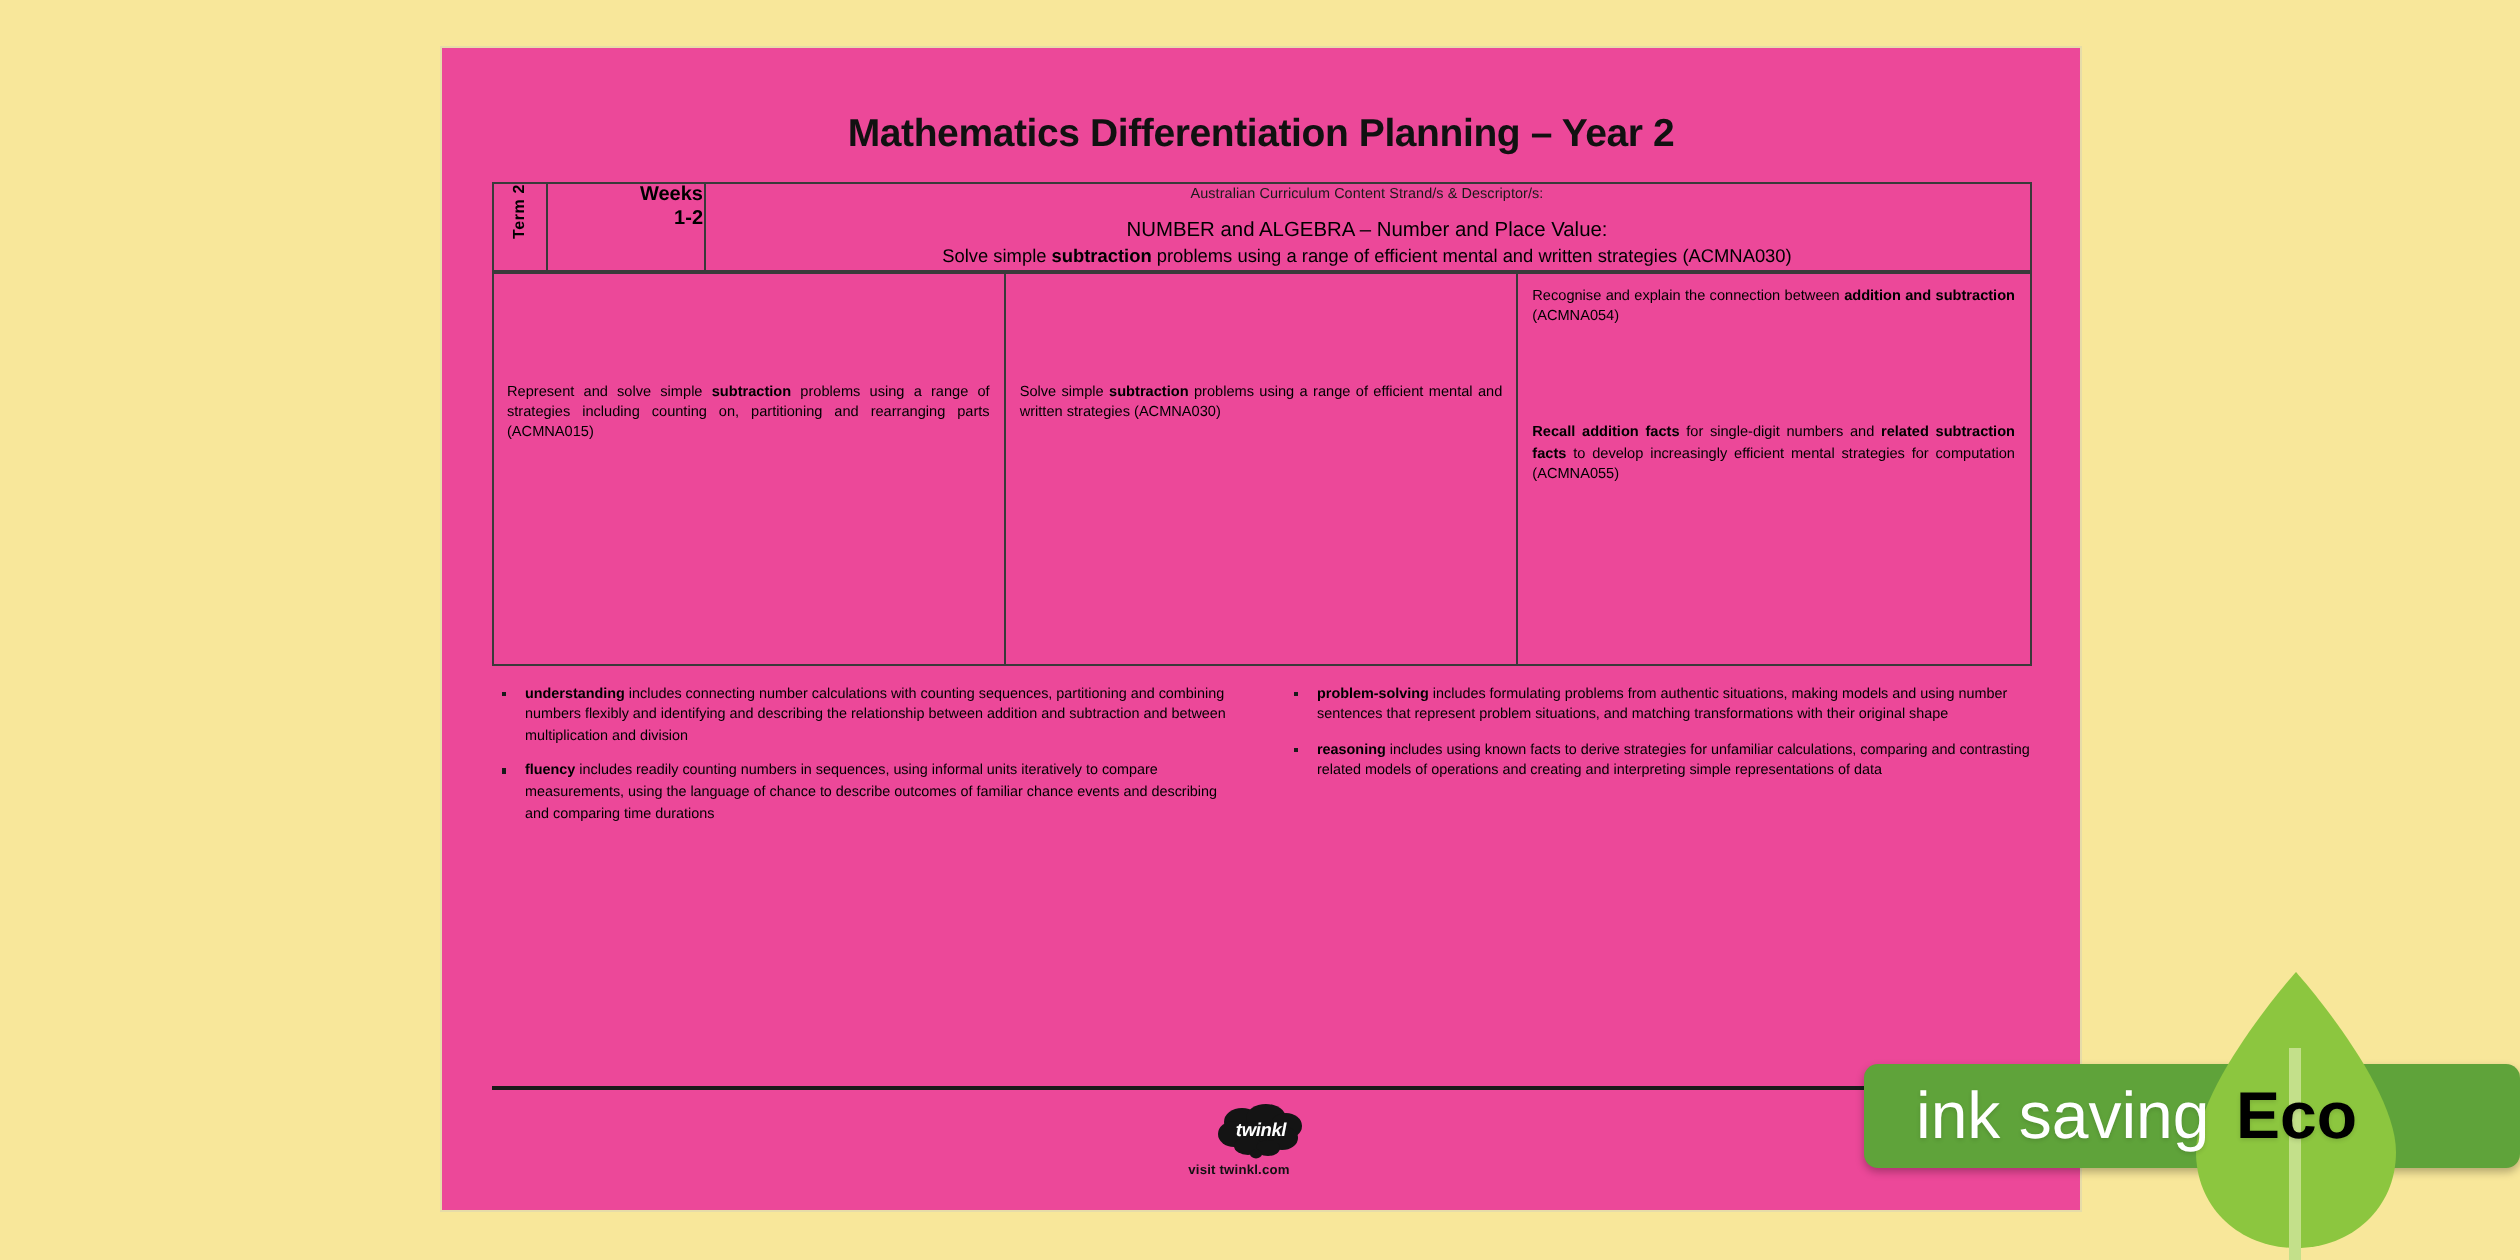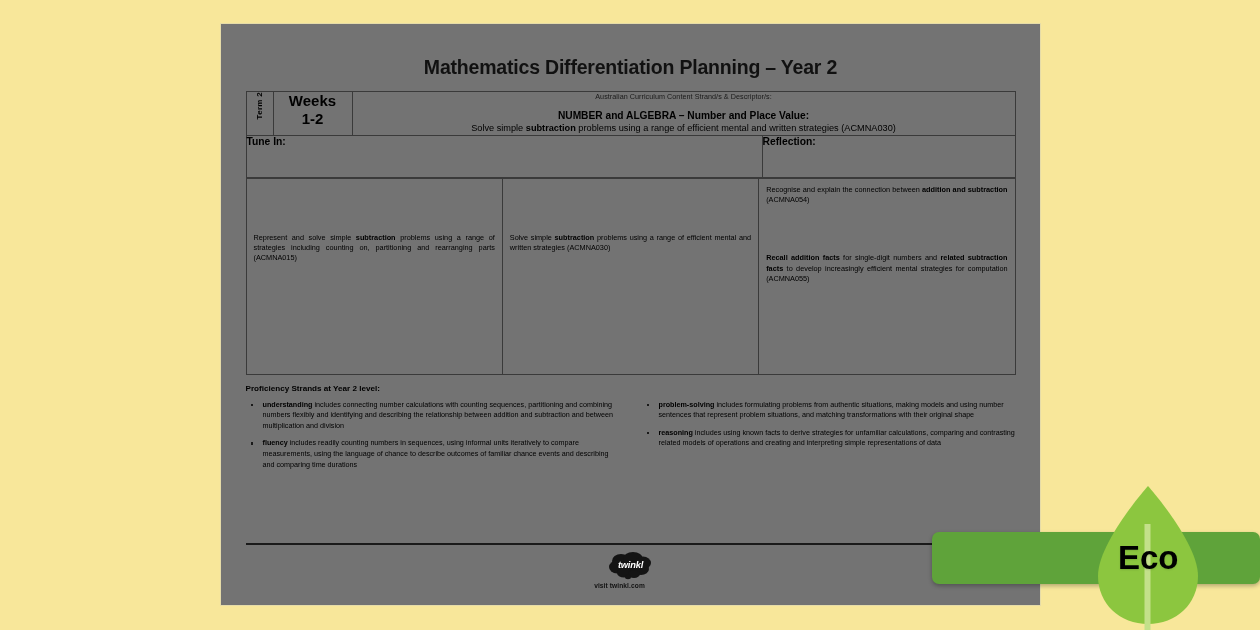--- a/index.html
+++ b/index.html
@@ -15,21 +15,21 @@
     position: relative;
   }
 
   
   #page-sheet {
     position: absolute;
     left: 221px;
     top: 24px;
     width: 819px;
     height: 581px;
-    background: #737373;
+    background: #ec4899;
     box-shadow: 0 0 0 1px #e6dca8;
   }
 
   
   .doc-title {
     text-align: center;
     font-size: 19.5px;
     font-weight: bold;
     color: #111;
     letter-spacing: -0.2px;
@@ -62,40 +62,40 @@
     writing-mode: vertical-rl;
     transform: rotate(180deg);
     font-size: 8px;
     font-weight: bold;
     letter-spacing: 0.3px;
     display: inline-block;
     line-height: 1;
   }
   .cell-weeks {
     width: 78px;
-    text-align: center;
+    text-align: right;
     vertical-align: middle;
-    font-size: 15px;
+    font-size: 10px;
     font-weight: bold;
     line-height: 1.18;
     padding: 6px 0;
   }
   .cell-descriptor {
     text-align: center;
     padding: 6px 10px 8px;
   }
   .desc-label {
     font-size: 7.2px;
     color: #1a1a1a;
     margin-bottom: 9px;
     letter-spacing: 0.05px;
   }
   .desc-strand {
     font-size: 10.2px;
-    font-weight: bold;
+    font-weight: normal;
     margin-bottom: 2px;
   }
   .desc-text {
     font-size: 9.2px;
     line-height: 1.25;
   }
   .desc-text b { font-weight: bold; }
 
   
   #tune-table { width: 770px; margin-top: -1px; }
@@ -271,32 +271,20 @@
         <div class="desc-label">Australian Curriculum Content Strand/s &amp; Descriptor/s:</div>
         <div class="desc-strand">NUMBER and ALGEBRA – Number and Place Value:</div>
         <div class="desc-text">
           <span>Solve simple </span><b>subtraction</b><span> problems using a range of efficient mental and written strategies (ACMNA030)</span>
         </div>
       </td>
     </tr>
   </tbody>
     </table>
 
-  <table class="grid" id="tune-table">
-    <tbody>
-        <tr>
-      <td class="tune-cell" id="tune-left">
-        <span>Tune In:</span>
-      </td>
-      <td class="tune-cell">
-        <span>Reflection:</span>
-      </td>
-    </tr>
-  </tbody>
-    </table>
 
 
   <table class="grid" id="activities-table">
     <tbody>
     <tr>
       <td>
         <p class="act-p">
           <span>Represent and solve simple </span><b>subtraction</b><span> problems using a range of strategies including counting on, partitioning and rearranging parts (ACMNA015)</span>
         </p>
       </td>
@@ -311,21 +299,20 @@
         </p>
         <p class="act-p">
           <b>Recall addition facts</b><span> for single-digit numbers and </span><b>related subtraction facts</b><span> to develop increasingly efficient mental strategies for computation (ACMNA055)</span>
         </p>
       </td>
     </tr>
   </tbody>
     </table>
 
   <div id="proficiency">
-    <div class="prof-title">Proficiency Strands at Year 2 level:</div>
     <div class="prof-cols">
       <div class="prof-col">
         <ul class="prof-list">
           <li><b>understanding</b><span> includes connecting number calculations with counting sequences, partitioning and combining numbers flexibly and identifying and describing the relationship between addition and subtraction and between multiplication and division</span></li>
           <li><b>fluency</b><span> includes readily counting numbers in sequences, using informal units iteratively to compare measurements, using the language of chance to describe outcomes of familiar chance events and describing and comparing time durations</span></li>
         </ul>
       </div>
       <div class="prof-col">
         <ul class="prof-list">
           <li><b>problem-solving</b><span> includes formulating problems from authentic situations, making models and using number sentences that represent problem situations, and matching transformations with their original shape</span></li>
@@ -355,14 +342,15 @@
     <div id="visit-text">visit twinkl.com</div>
   </div>
 
 </div>
 
 <div id="eco-badge">
   <svg id="eco-leaf" viewBox="0 0 112 148">
     <path d="M56 2 C56 2 106 58 106 92 C106 120 84 140 56 140 C28 140 6 120 6 92 C6 58 56 2 56 2 Z" fill="#8cc63f"></path>
     <rect x="52.5" y="40" width="6" height="106" fill="#c3e08a"></rect>
   </svg>
+  <div id="eco-ink">ink saving</div>
   <div id="eco-word">Eco</div>
 </div>
 
 </body></html>

